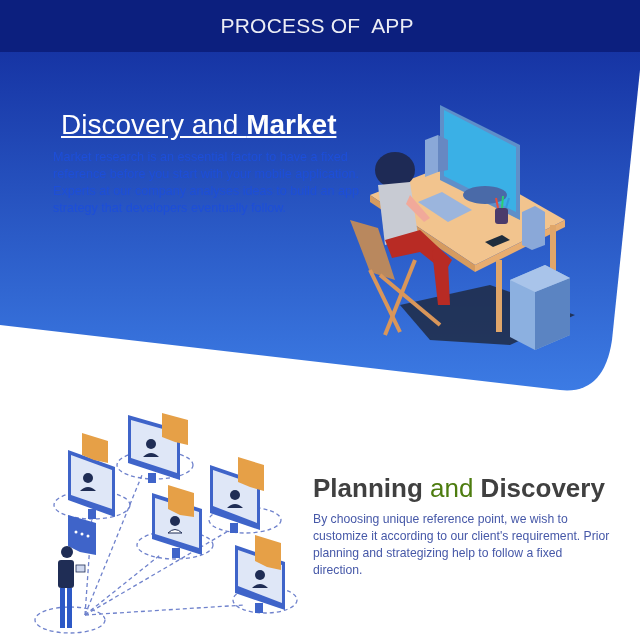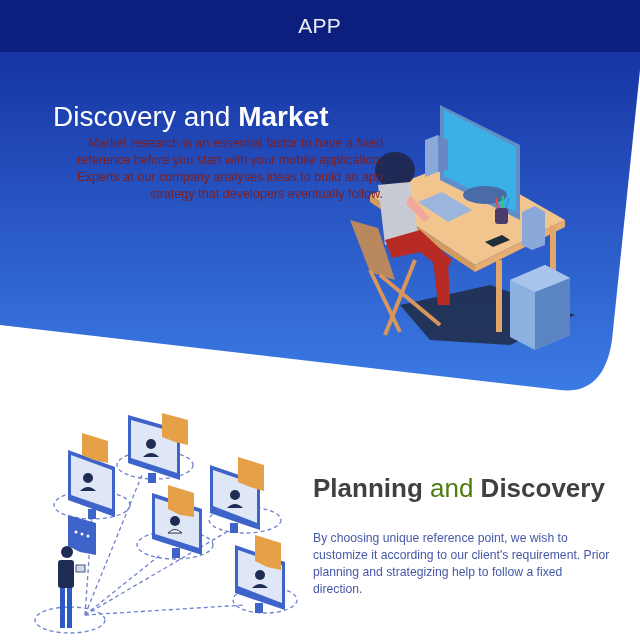--- a/index.html
+++ b/index.html
@@ -2,45 +2,46 @@
 <html><head>
 <meta charset="utf-8">
 <style>
   html,body{margin:0;padding:0;}
   body{width:640px;height:640px;overflow:hidden;background:#ffffff;position:relative;font-family:"Liberation Sans",sans-serif;}
   .header{position:absolute;left:0;top:0;width:640px;height:52px;background:#0c1f7e;display:flex;align-items:center;justify-content:center;color:#ffffff;font-size:21px;letter-spacing:0.2px;z-index:3;}
   .header .light{font-weight:300;opacity:0.92;}
   .header .bold{font-weight:700;}
   .bluebg{position:absolute;left:0;top:0;width:640px;height:640px;z-index:1;}
   .sec1{position:absolute;left:53px;top:100px;width:330px;z-index:4;color:#ffffff;}
-  .sec1 h1{margin:0;font-size:28px;line-height:33px;font-weight:400;}
+  .sec1 h1{margin:8px;font-size:28px;line-height:33px;font-weight:400;text-decoration:underline;}
   .sec1 h1 b{font-weight:700;}
-  .sec1 p{margin:2px 0 0 0;font-size:12.6px;line-height:17px;color:#7f1d1d;text-align:right;}
+  .sec1 p{margin:2px 0 0 0;font-size:12.6px;line-height:17px;color:#1d4ed8;}
   .sec2{position:absolute;left:313px;top:472px;width:300px;z-index:4;}
   .sec2 h2{margin:0;font-size:26px;line-height:32px;font-weight:400;color:#1a2f8f;}
   .sec2 h2 b{font-weight:700;color:#404040;}
   .sec2 h2 .lt{color:#4d7c0f;}
-  .sec2 p{margin:26px 0 0 0;font-size:12.2px;line-height:17px;color:#4658a8;}
+  .sec2 p{margin:7px 0 0 0;font-size:12.2px;line-height:17px;color:#4658a8;}
   .illus{position:absolute;z-index:2;}
   .bubble-dots{fill:#fff;}
 </style>
 </head>
 <body>
 
 <svg class="bluebg" width="640" height="640" viewBox="0 0 640 640">
   <defs>
     <linearGradient id="bg1" x1="0" y1="0" x2="0" y2="1">
       <stop offset="0" stop-color="#1532a2"></stop>
       <stop offset="1" stop-color="#3c7be4"></stop>
     </linearGradient>
   </defs>
   <path d="M0 40 L640 40 L640 70 L612 340 Q604 395 560 390 L0 325 Z" fill="url(#bg1)"></path>
 </svg>
 
 <div class="header">
+  <span class="light" style="white-space: pre;">PROCESS OF </span>
   <span class="light" style="white-space: pre;"> APP </span>
 </div>
 
 <div class="sec1">
   <h1>
     <span style="white-space: pre;">Discovery and </span><b>Market</b><br>
   </h1>
   <p>Market research is an essential factor to have a fixed reference before you start with your mobile application. Experts at our company analyses ideas to build an app strategy that developers eventually follow.</p>
 </div>
 

